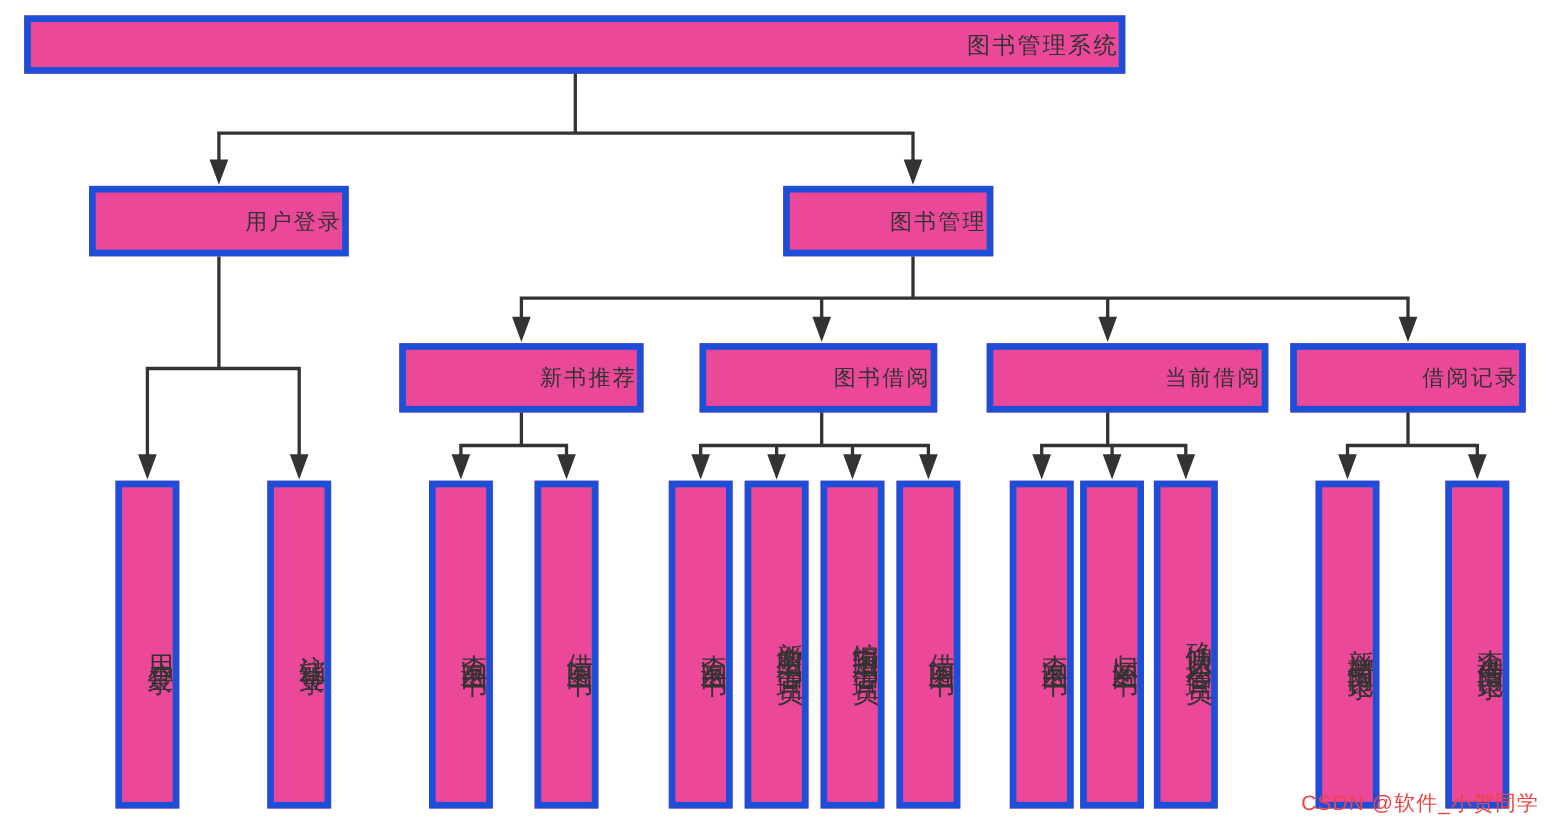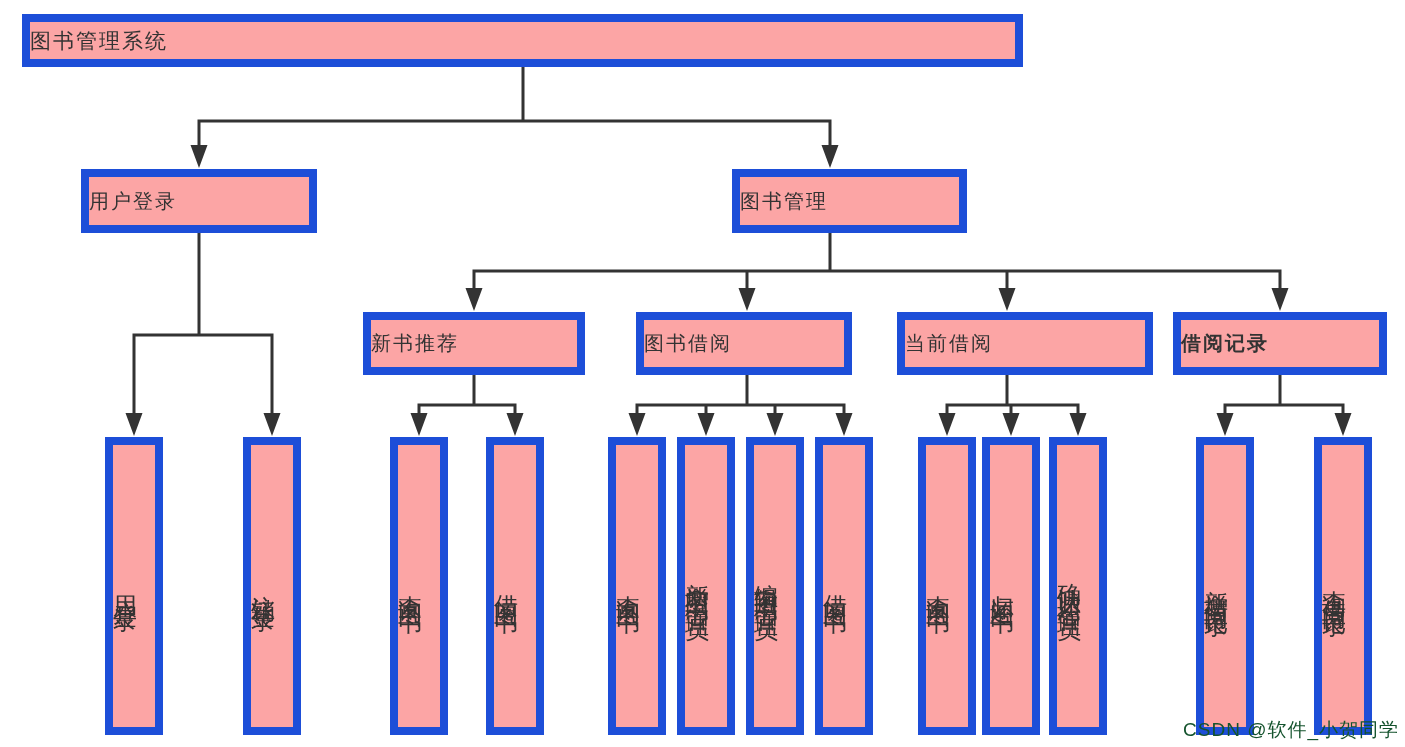--- a/index.html
+++ b/index.html
@@ -14,50 +14,50 @@
   }
   #wires {
     position: absolute;
     left: 0; top: 0;
     width: 1405px; height: 747px;
     z-index: 0;
   }
   .box {
     position: absolute;
     box-sizing: border-box;
-    border: 8px solid #1d4ed8;
-    background: #fca5a5;
+    border: 6px solid #1d4ed8;
+    background: #ec4899;
     display: flex;
     align-items: center;
-    justify-content: flex-start;
+    justify-content: flex-end;
     z-index: 1;
   }
   .hlabel {
     font-size: 20px;
     letter-spacing: 2px;
     color: #333333;
     white-space: nowrap;
   }
   .root-label { font-size: 21px; }
   .vlabel {
     writing-mode: vertical-rl;
     text-orientation: mixed;
     font-size: 24px;
     line-height: 1.0;
     letter-spacing: 5px;
     color: #333333;
   }
   
   .b-root       { left: 22px;  top: 14px;  width: 1001px; height: 53px; }
   .b-userlogin  { left: 81px;  top: 169px; width: 236px;  height: 64px; }
-  .b-bookmgmt   { left: 712px; top: 169px; width: 235px;  height: 64px; margin-left: 20px; }
+  .b-bookmgmt   { left: 712px; top: 169px; width: 191px;  height: 64px; }
   .b-newbook    { left: 363px; top: 312px; width: 222px;  height: 63px; }
   .b-borrow     { left: 636px; top: 312px; width: 216px;  height: 63px; }
   .b-current    { left: 897px; top: 312px; width: 256px;  height: 63px; }
-  .b-records    { left: 1173px;top: 312px; width: 214px;  height: 63px; font-weight: bold; }
+  .b-records    { left: 1173px;top: 312px; width: 214px;  height: 63px; }
   .leaf { top: 437px; width: 58px; height: 298px; }
   .l1  { left: 105px; }
   .l2  { left: 243px; }
   .l3  { left: 390px; }
   .l4  { left: 486px; }
   .l5  { left: 608px; }
   .l6  { left: 677px; }
   .l7  { left: 746px; }
   .l8  { left: 815px; }
   .l9  { left: 918px; }
@@ -65,21 +65,21 @@
   .l11 { left: 1049px; }
   .l12 { left: 1196px; }
   .l13 { left: 1314px; }
   #watermark {
     position: absolute;
     right: 6px;
     bottom: 4px;
     z-index: 2;
     font-size: 19px;
     letter-spacing: 1px;
-    color: #14532d;
+    color: #ef4444;
     white-space: nowrap;
   }
 </style>
 </head>
 <body>
 
 <div id="stage">
 
   <svg id="wires" viewBox="0 0 1405 747" xmlns="http://www.w3.org/2000/svg" aria-hidden="true">
 

